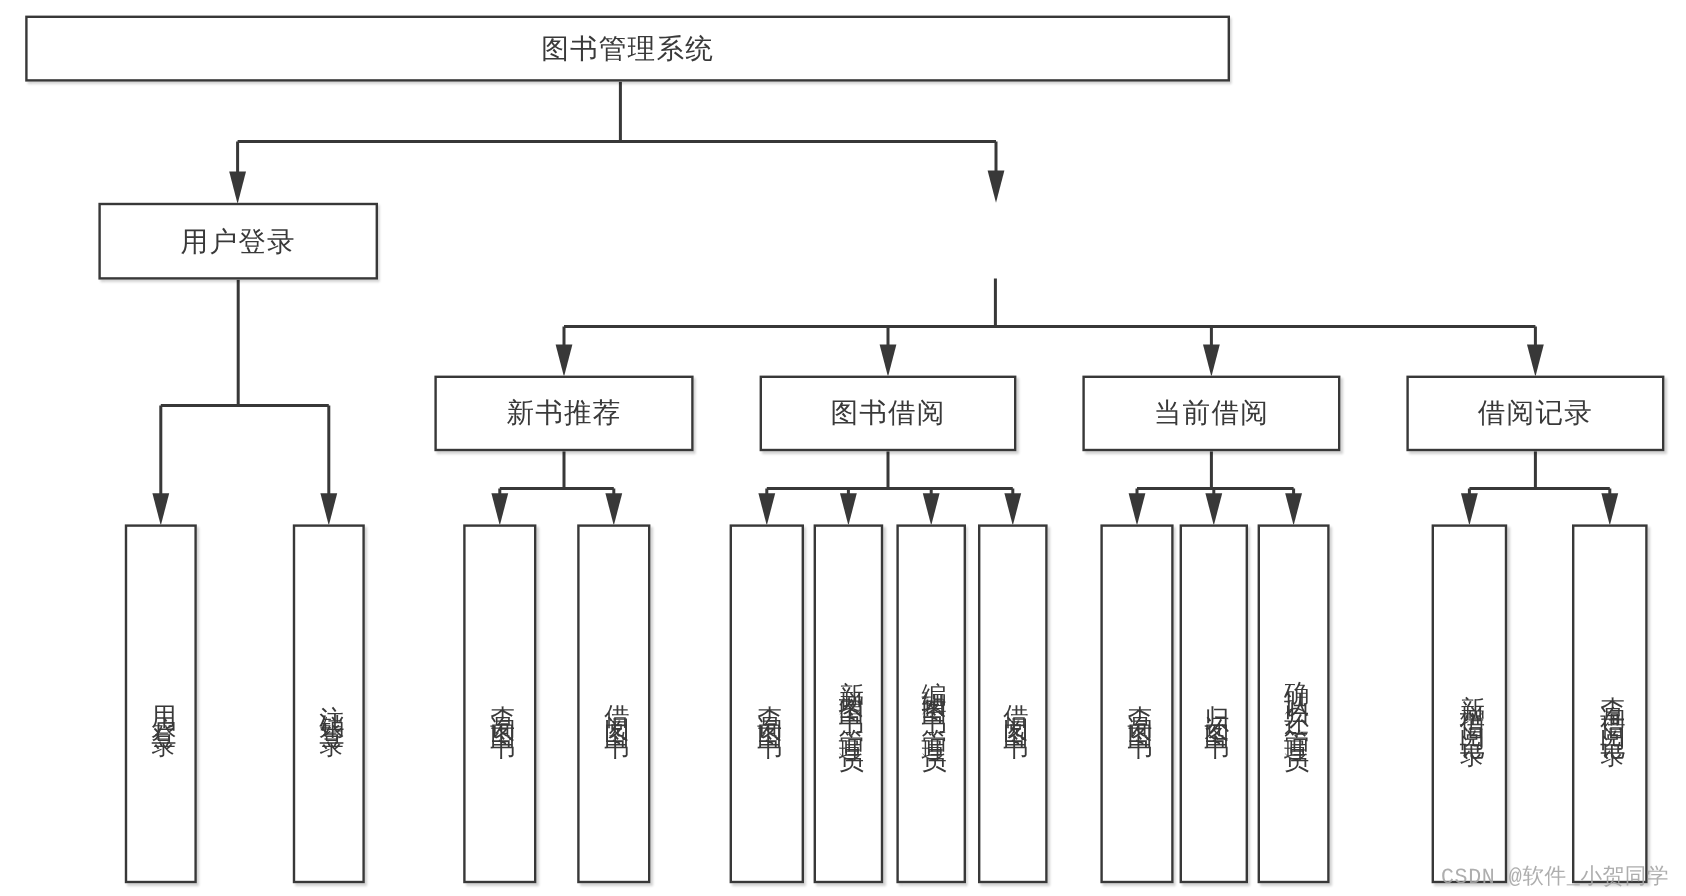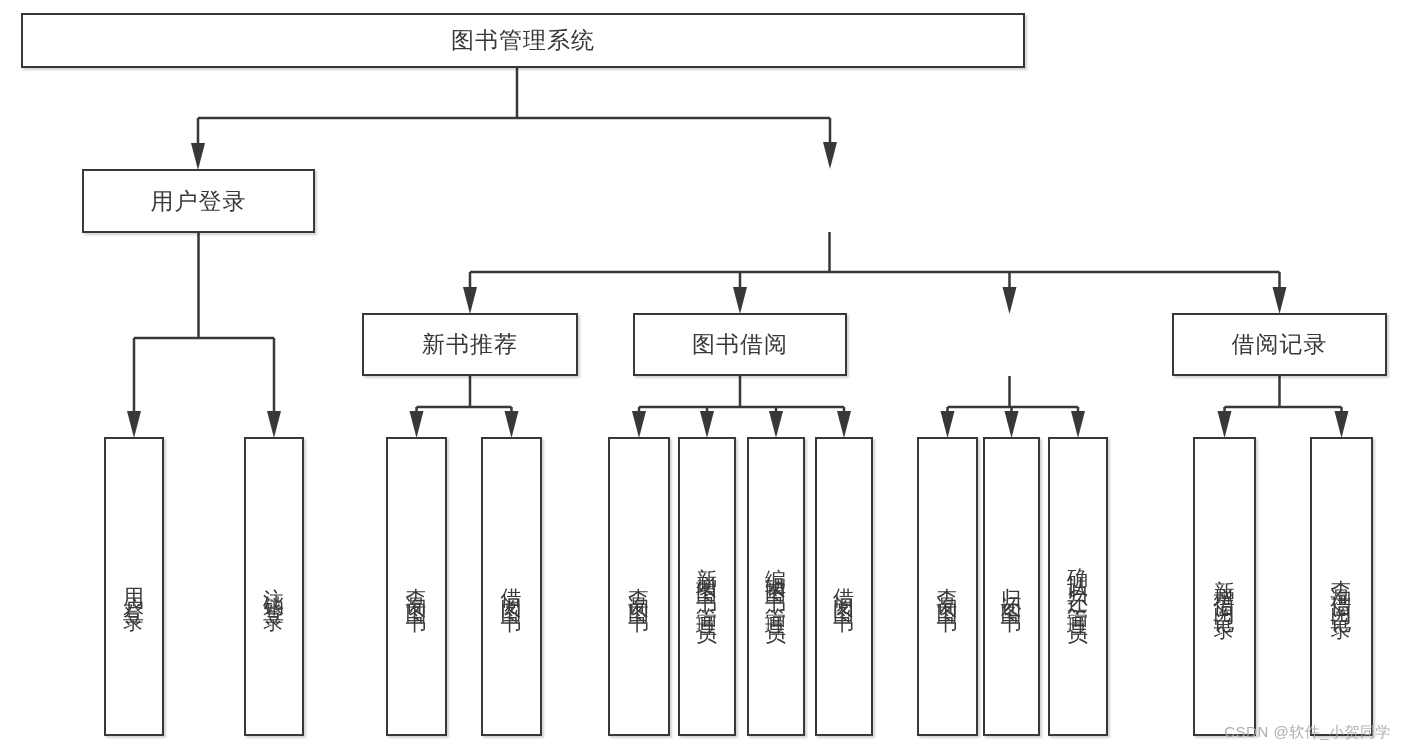--- a/index.html
+++ b/index.html
@@ -1,35 +1,35 @@
 <!DOCTYPE html>
 <html><head>
 <meta charset="utf-8">
 <style>
   html,body{margin:0;padding:0;background:#ffffff;}
   .canvas{
     position:relative;width:1405px;height:747px;background:#ffffff;overflow:hidden;
-    font-family:Liberation Sans, sans-serif;
+    font-family:Liberation Mono, monospace;
   }
   .connector-svg{position:absolute;left:0;top:0;width:1405px;height:747px;}
   .box{
     position:absolute;background:#ffffff;border:2.5px solid #383838;box-sizing:border-box;
     display:flex;align-items:center;justify-content:center;
     box-shadow:2px 2px 2px rgba(0,0,0,0.18);
   }
   .hlabel{
     font-size:23px;color:#393939;letter-spacing:1px;white-space:nowrap;
   }
   .vlabel{
     writing-mode:vertical-rl;text-orientation:mixed;
     font-size:21px;line-height:1;letter-spacing:8px;color:#393939;
   }
   .watermark{
     position:absolute;right:14px;bottom:5px;z-index:10;
-    font-size:15px;color:rgba(165,165,165,0.9);letter-spacing:0.5px;white-space:nowrap;
+    font-size:18px;color:rgba(165,165,165,0.9);letter-spacing:0.5px;white-space:nowrap;
   }
 </style>
 </head>
 <body>
 
 <div class="canvas">
 
   <svg class="connector-svg" viewBox="0 0 1405 747" xmlns="http://www.w3.org/2000/svg">
     <g stroke="#383838" stroke-width="2.5" fill="none">
       <path d="M517 68 V118
@@ -96,20 +96,23 @@
   <div class="box" style="left:82px;top:169px;width:233px;height:64px">
     <span class="hlabel">用户登录</span>
   </div>
 
   <div class="box" style="left:633px;top:313px;width:214px;height:63px">
     <span class="hlabel">图书借阅</span>
   </div>
   <div class="box" style="left:362px;top:313px;width:216px;height:63px">
     <span class="hlabel">新书推荐</span>
   </div>
+  <div class="box" style="left:902px;top:313px;width:215px;height:63px">
+    <span class="hlabel">当前借阅</span>
+  </div>
   <div class="box" style="left:1172px;top:313px;width:215px;height:63px">
     <span class="hlabel">借阅记录</span>
   </div>
 
   <div class="box" style="left:104px;top:437px;width:60px;height:299px">
     <span class="vlabel">用户登录</span>
   </div>
   <div class="box" style="left:244px;top:437px;width:60px;height:299px">
     <span class="vlabel">注销登录</span>
   </div>

